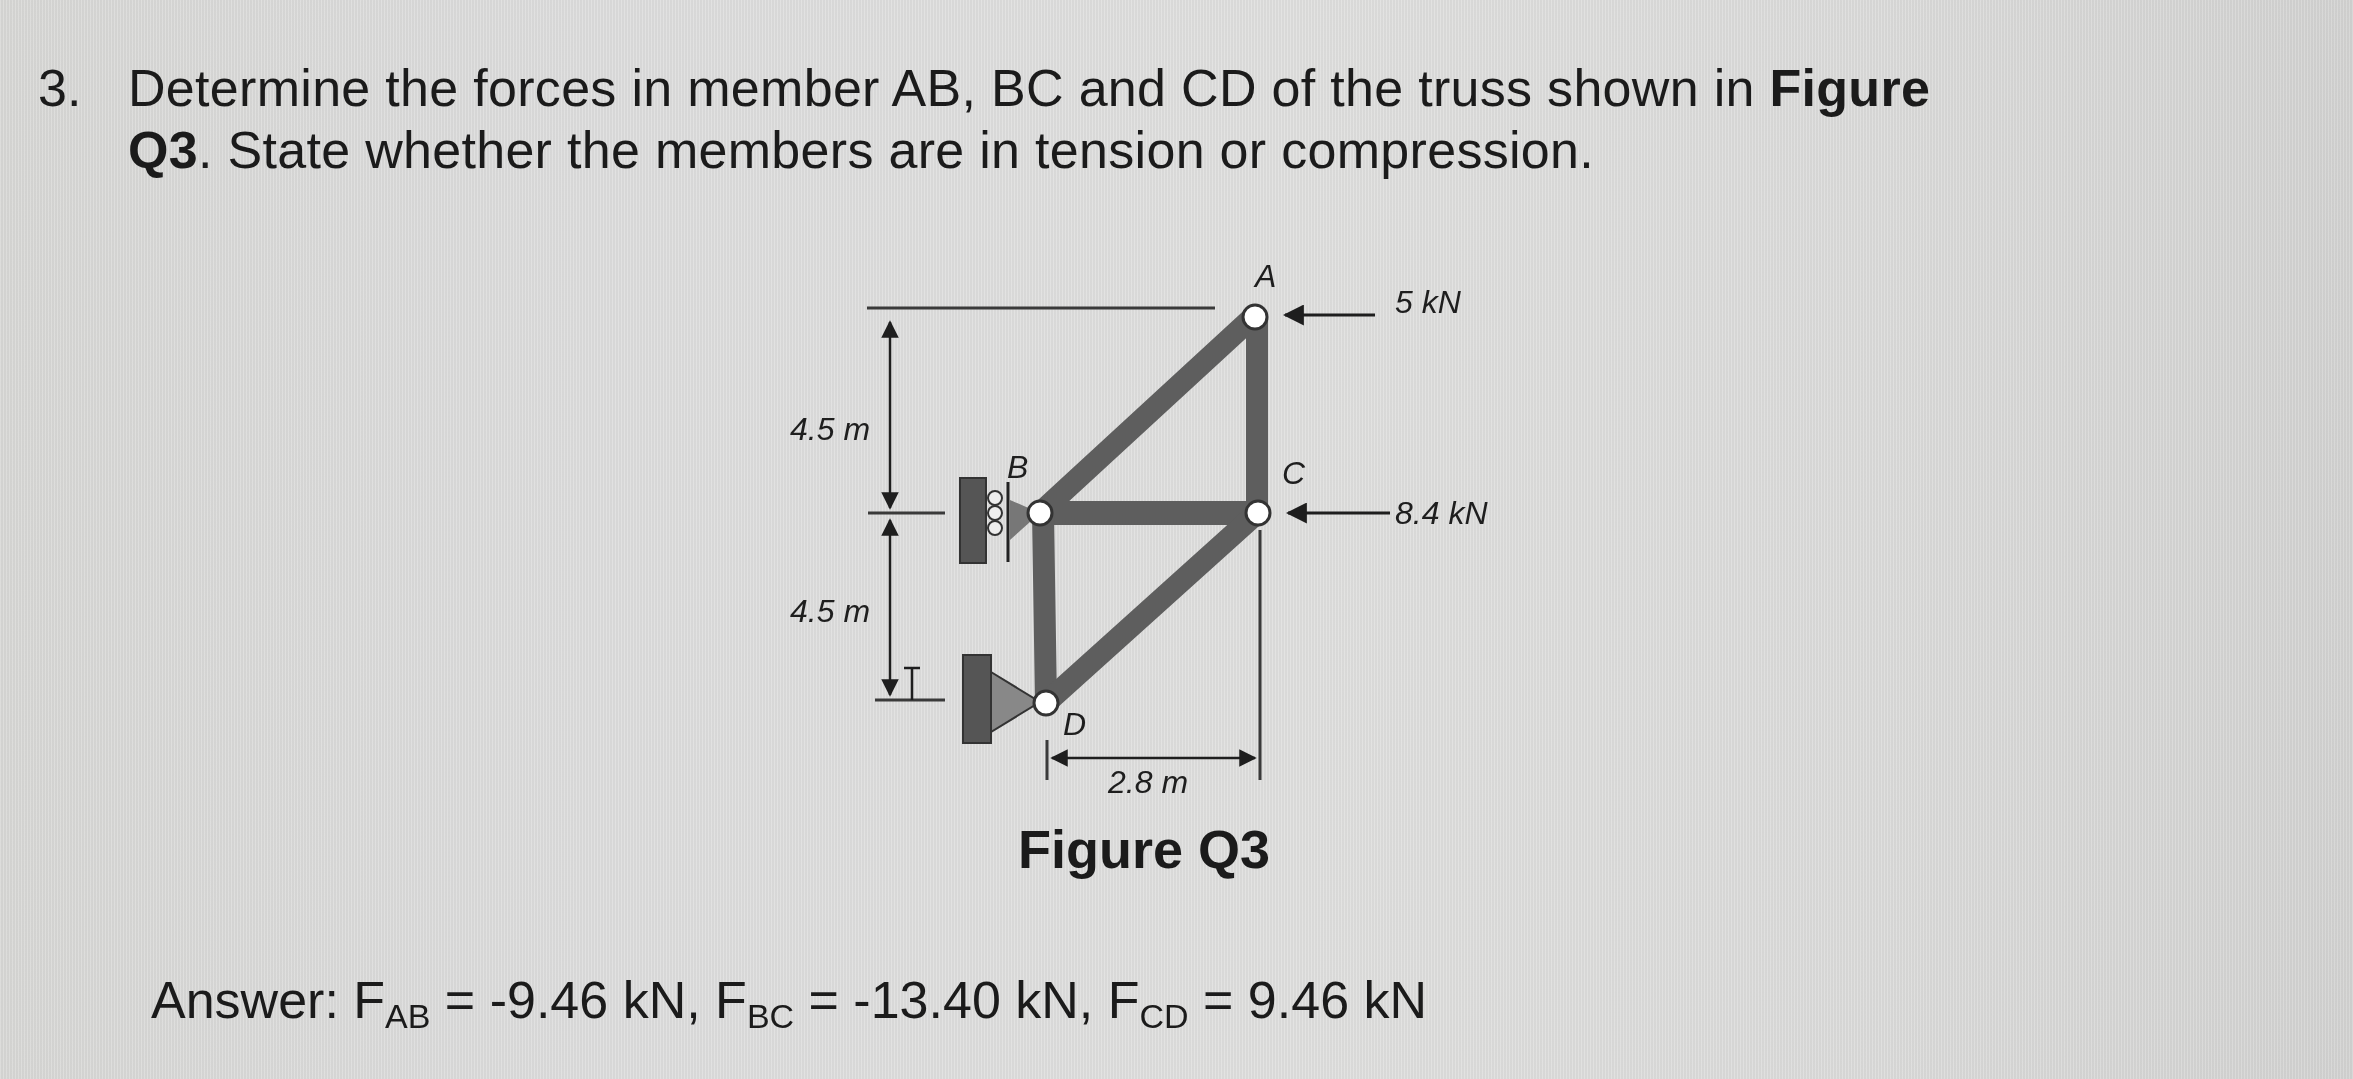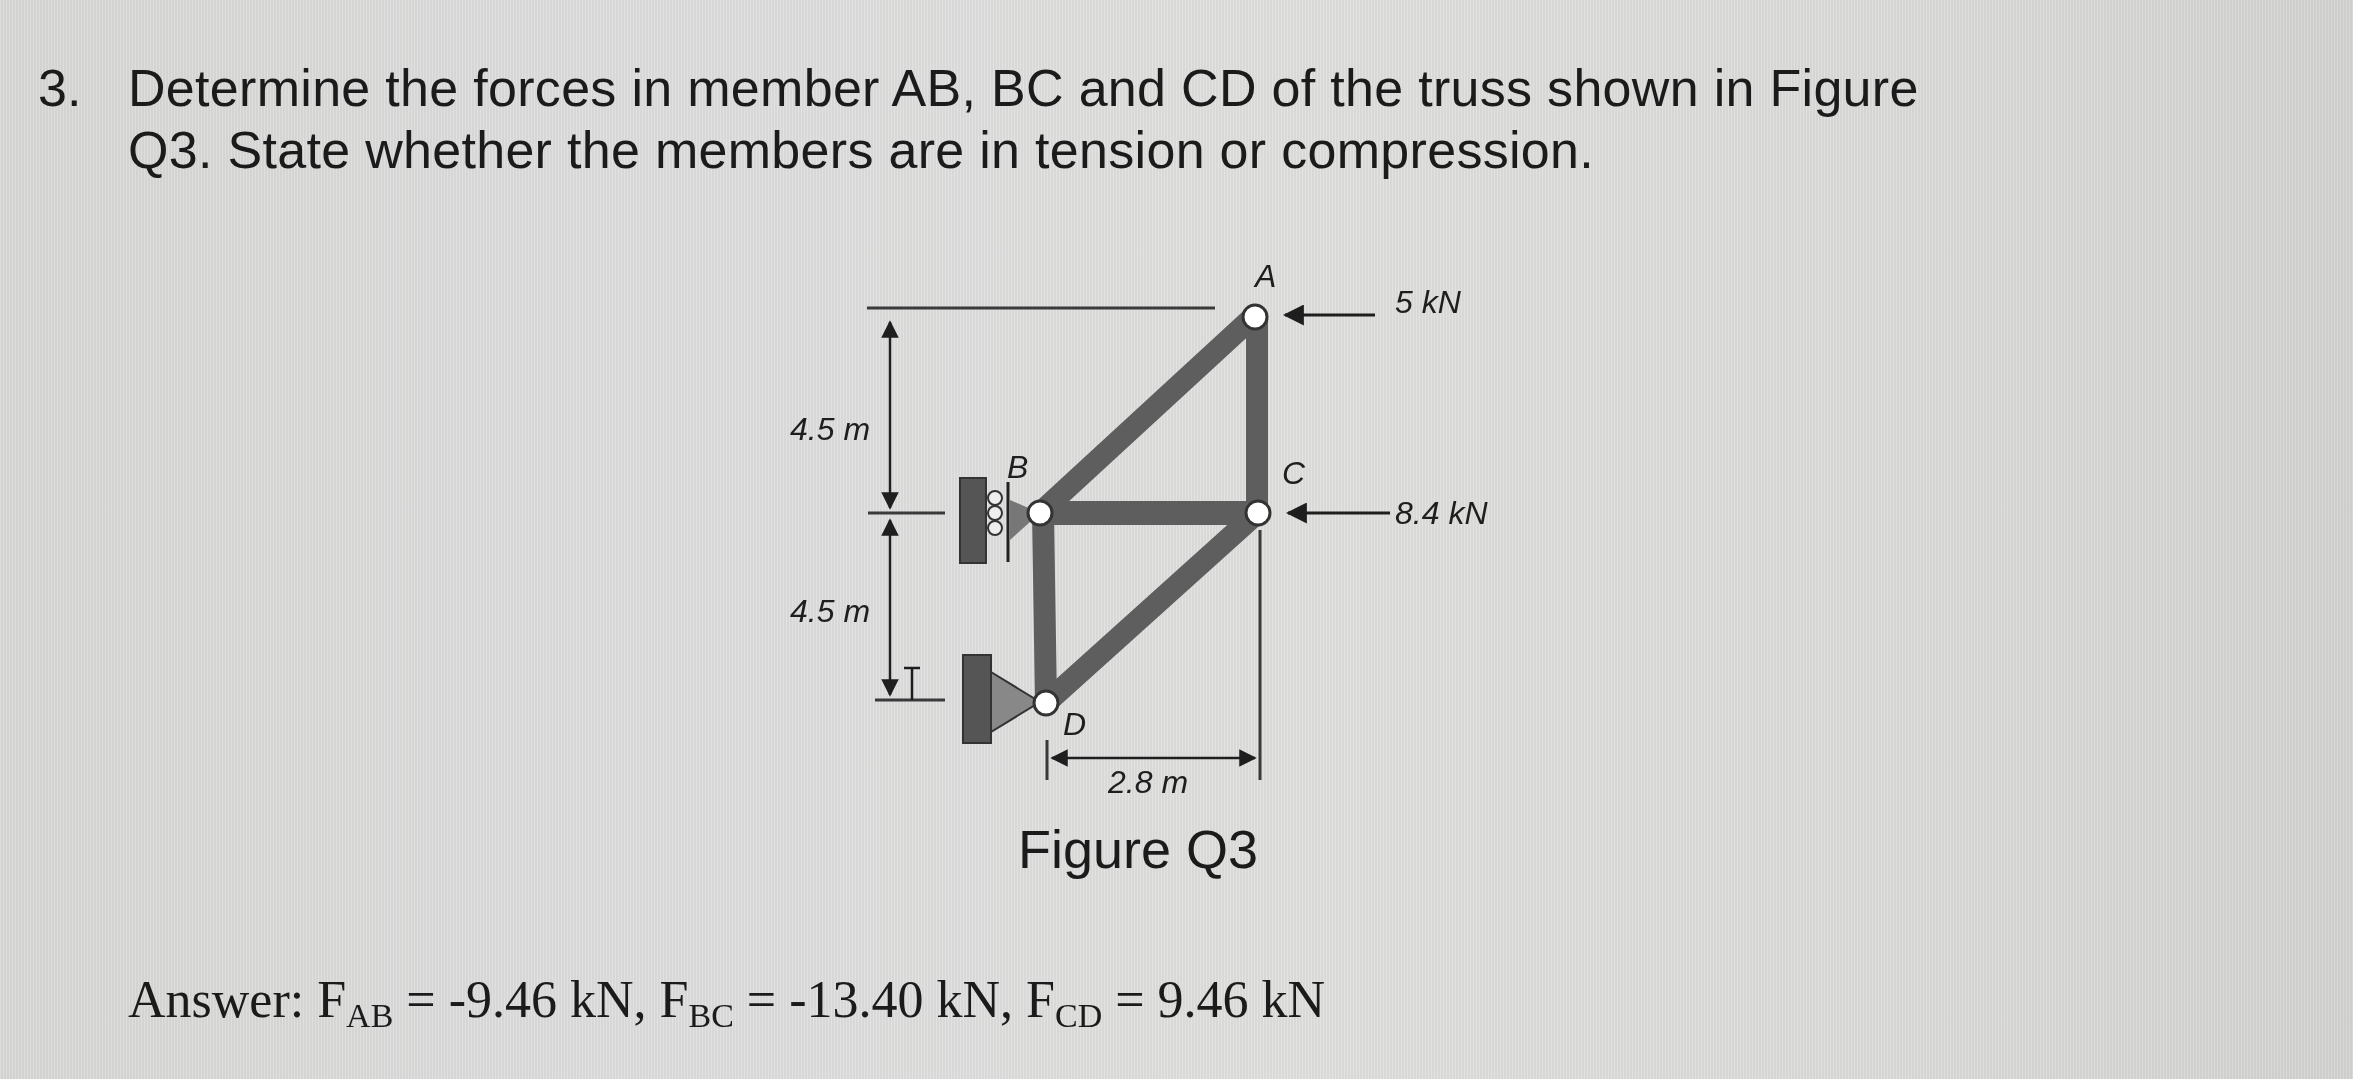--- a/index.html
+++ b/index.html
@@ -11,24 +11,24 @@
   }
   .grain {
     position:absolute; inset:0;
     background-image: repeating-linear-gradient(90deg, rgba(255,255,255,0.10) 0 1px, rgba(0,0,0,0.03) 1px 3px);
     pointer-events:none;
   }
   .q-line { position:absolute; font-size:52px; white-space:nowrap; letter-spacing:0.3px; }
   .q-num { position:absolute; left:38px; top:58px; font-size:52px; }
   .line1 { left:128px; top:58px; }
   .line2 { left:128px; top:120px;text-align:center; }
-  .b { font-weight:normal;margin-top:20px; }
+  .b { font-weight:bold;margin-top:20px; }
   svg.fig { position:absolute; left:0; top:0; }
-  .caption { position:absolute; left:1018px; top:818px; font-size:54px; font-weight:normal; }
-  .answer { position:absolute; left:128px; top:970px; font-size:52px; white-space:nowrap;font-family:Liberation Serif, serif; }
+  .caption { position:absolute; left:1018px; top:818px; font-size:54px; font-weight:bold; }
+  .answer { position:absolute; left:151px; top:970px; font-size:52px; white-space:nowrap; }
   .answer sub { font-size:34px; vertical-align:-10px; }
 </style>
 </head>
 <body>
 
 <div class="grain"></div>
 
 <div class="q-num">3.</div>
 <div class="q-line line1"><span>Determine the forces in member AB, BC and CD of the truss shown in </span><span class="b">Figure</span></div>
 <div class="q-line line2"><span class="b">Q3</span><span>. State whether the members are in tension or compression.</span></div>

